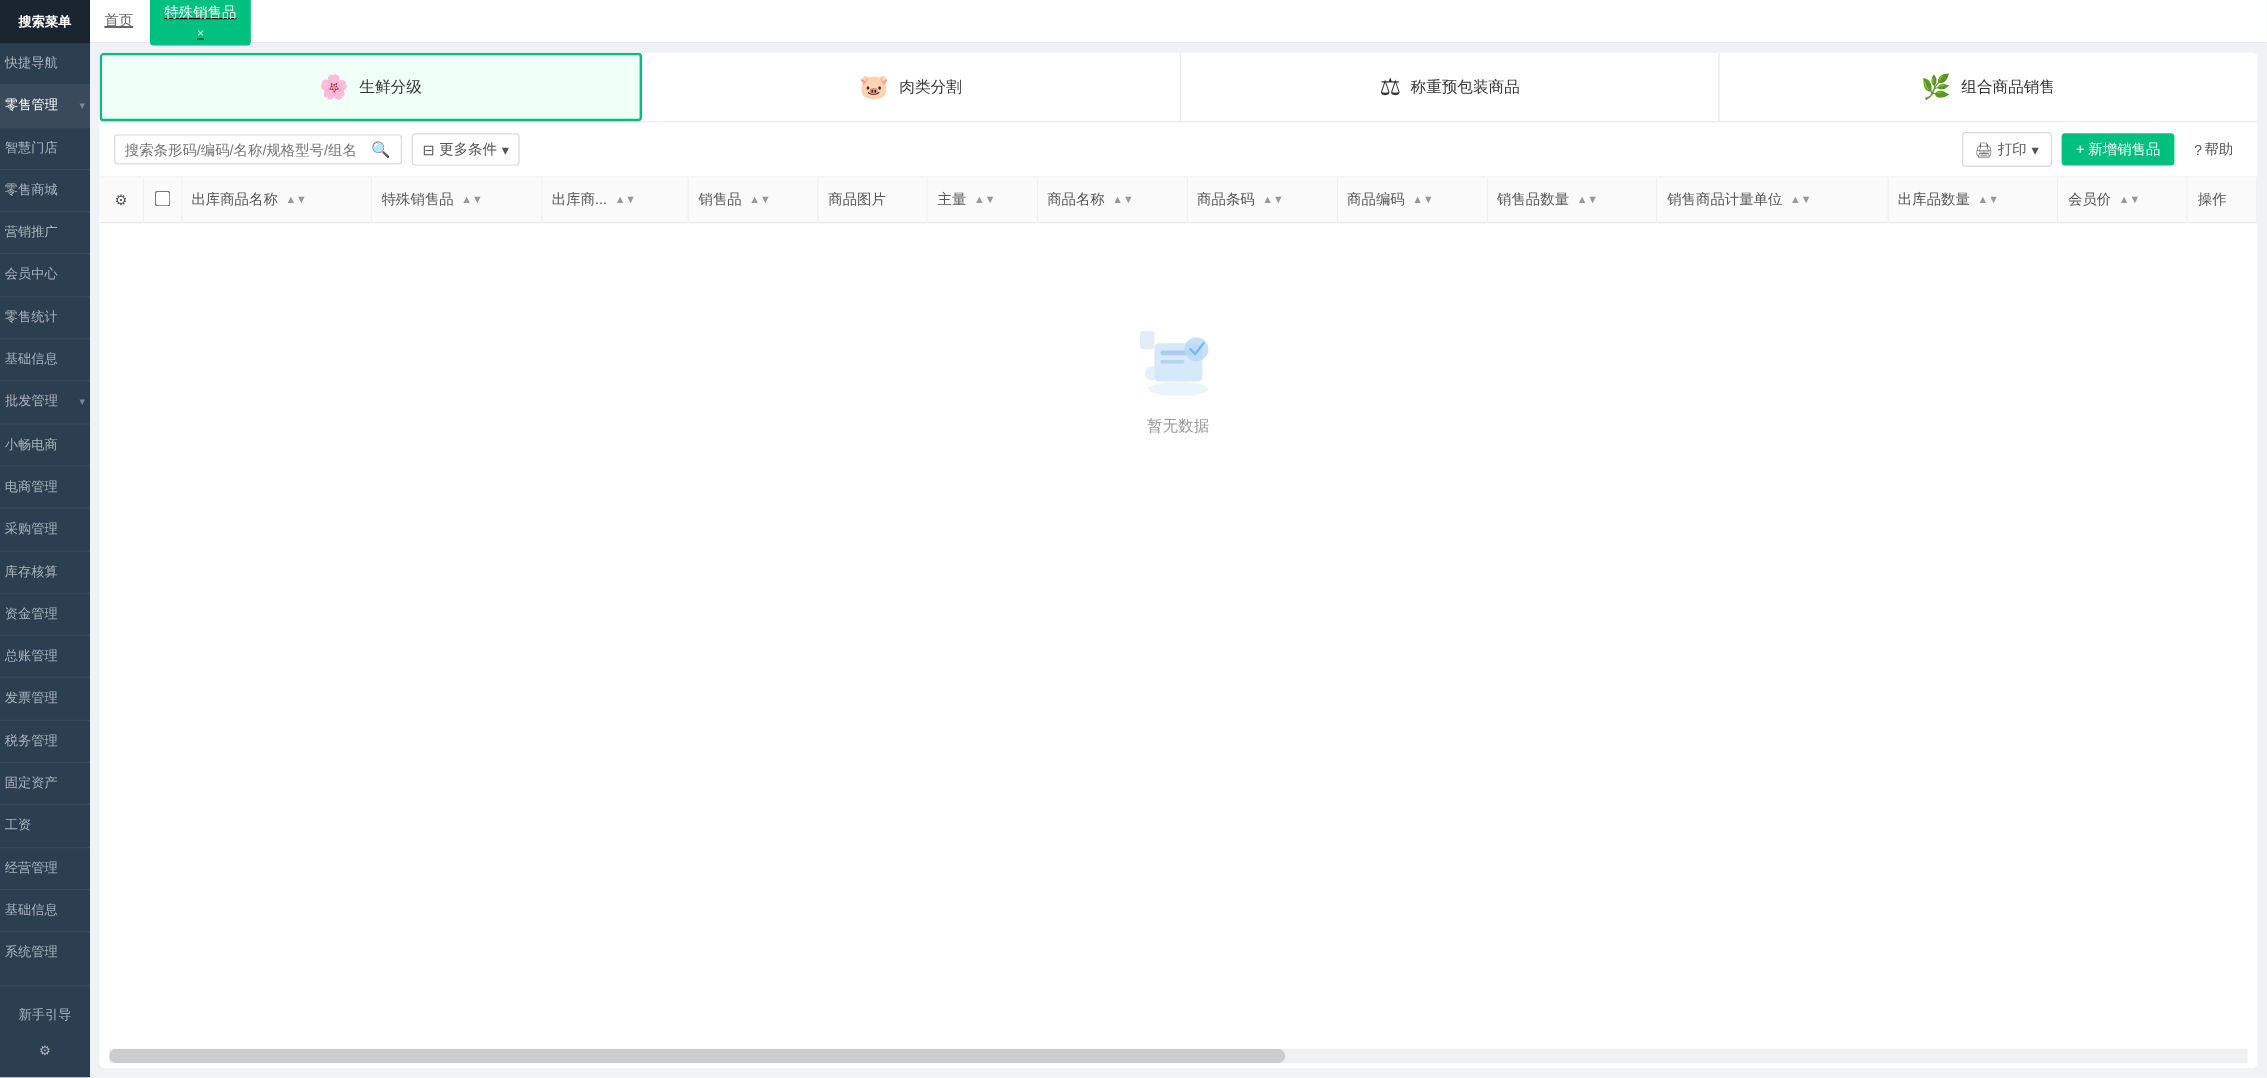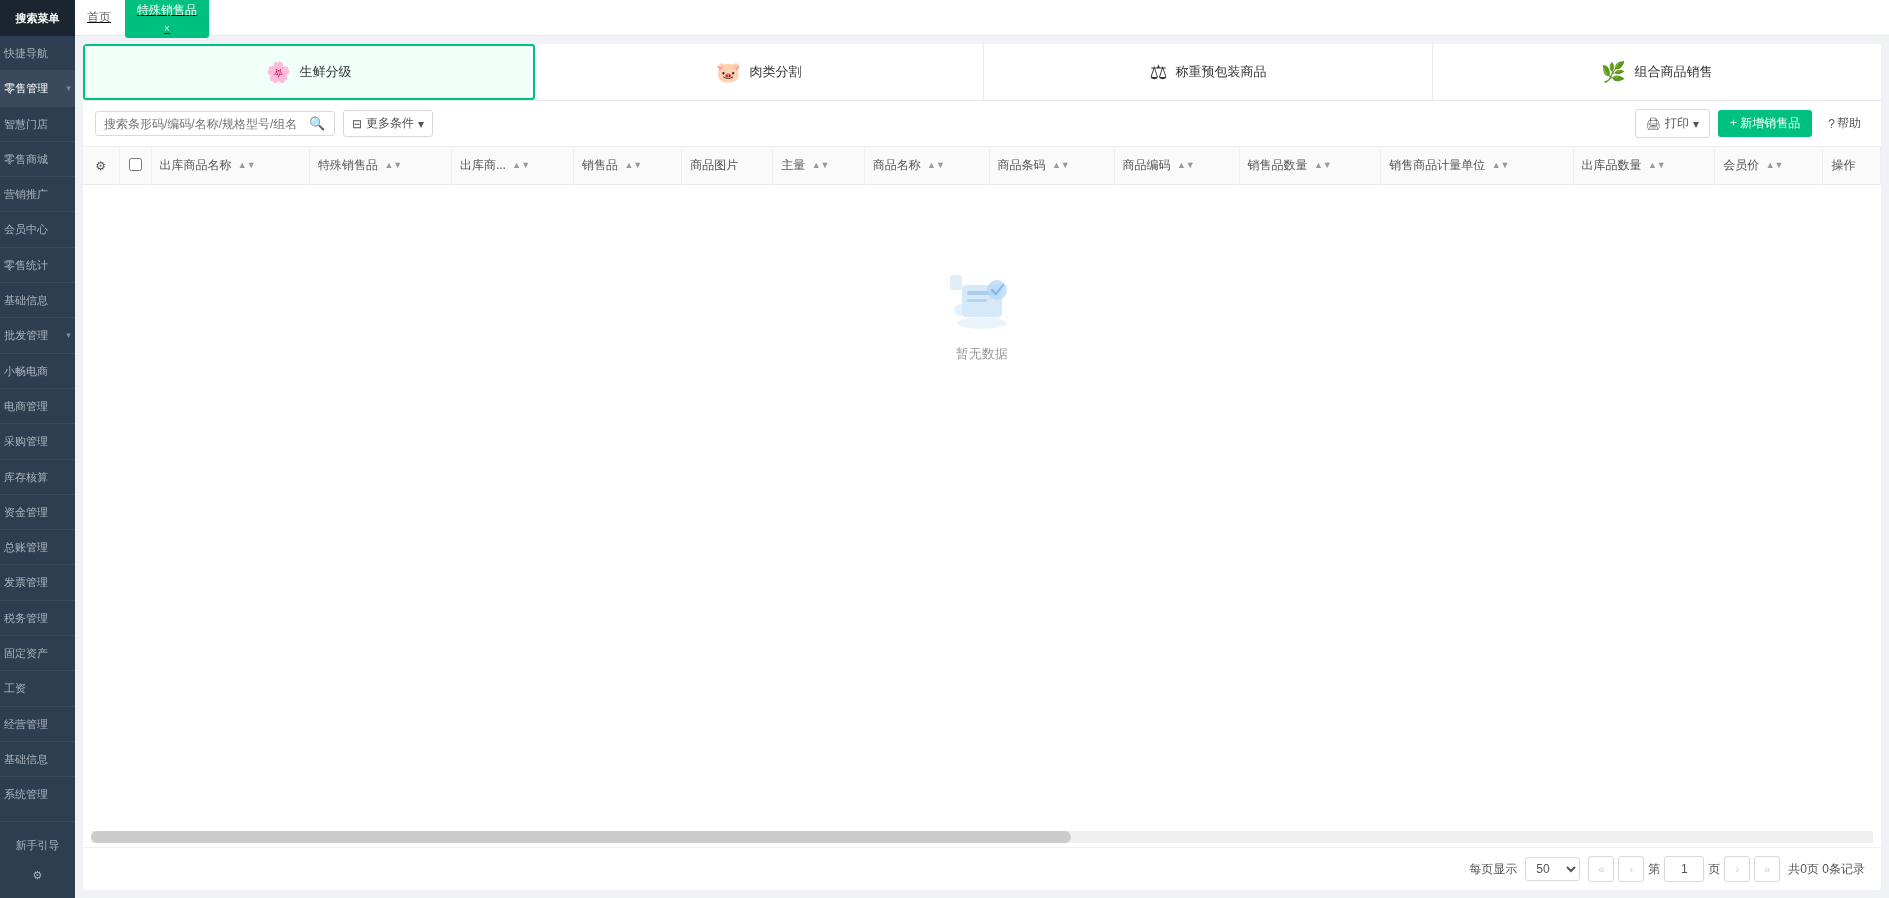--- a/index.html
+++ b/index.html
@@ -521,33 +521,14 @@
             </td>
           </tr>
         </tbody>
       </table>
     </div>
 
     <div class="scrollbar-area">
       <div class="scrollbar-thumb" style="width: 55%; left: 0;"></div>
     </div>
 
-    <div class="pagination">
-      <span>每页显示</span>
-      <select class="page-size-select">
-        <option>50</option>
-        <option>10</option>
-        <option>20</option>
-        <option>100</option>
-      </select>
-      <div class="page-nav">
-        <div class="page-nav-btn disabled">«</div>
-        <div class="page-nav-btn disabled">‹</div>
-        <span>第</span>
-        <input class="page-input" type="text" value="1" style="">
-        <span>页</span>
-        <div class="page-nav-btn disabled">›</div>
-        <div class="page-nav-btn disabled">»</div>
-      </div>
-      <span>共0页 0条记录</span>
-    </div>
   </div>
 </div>
 
 </body></html>

